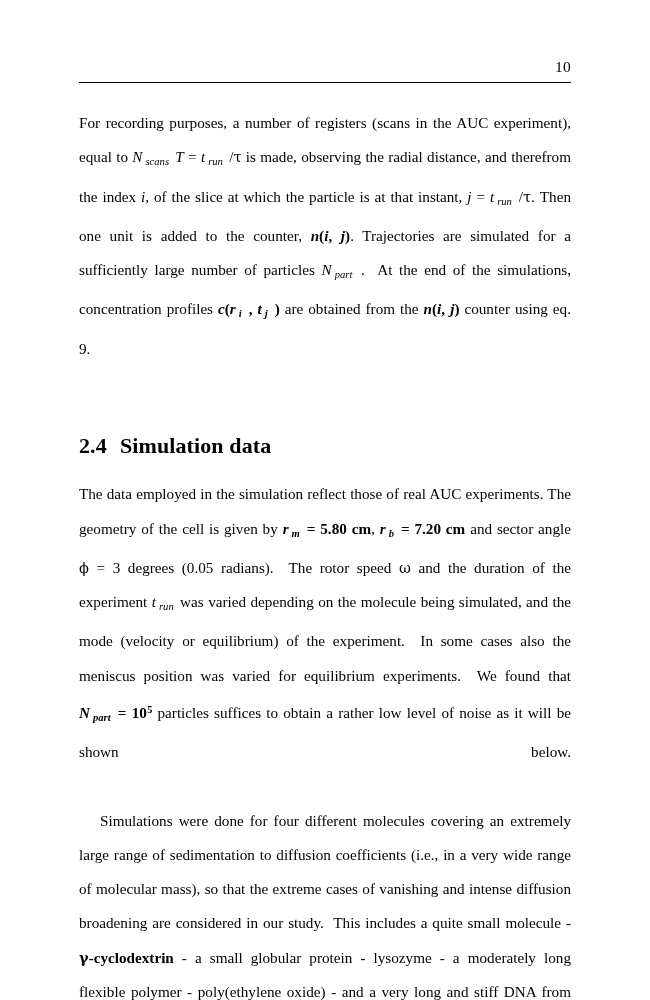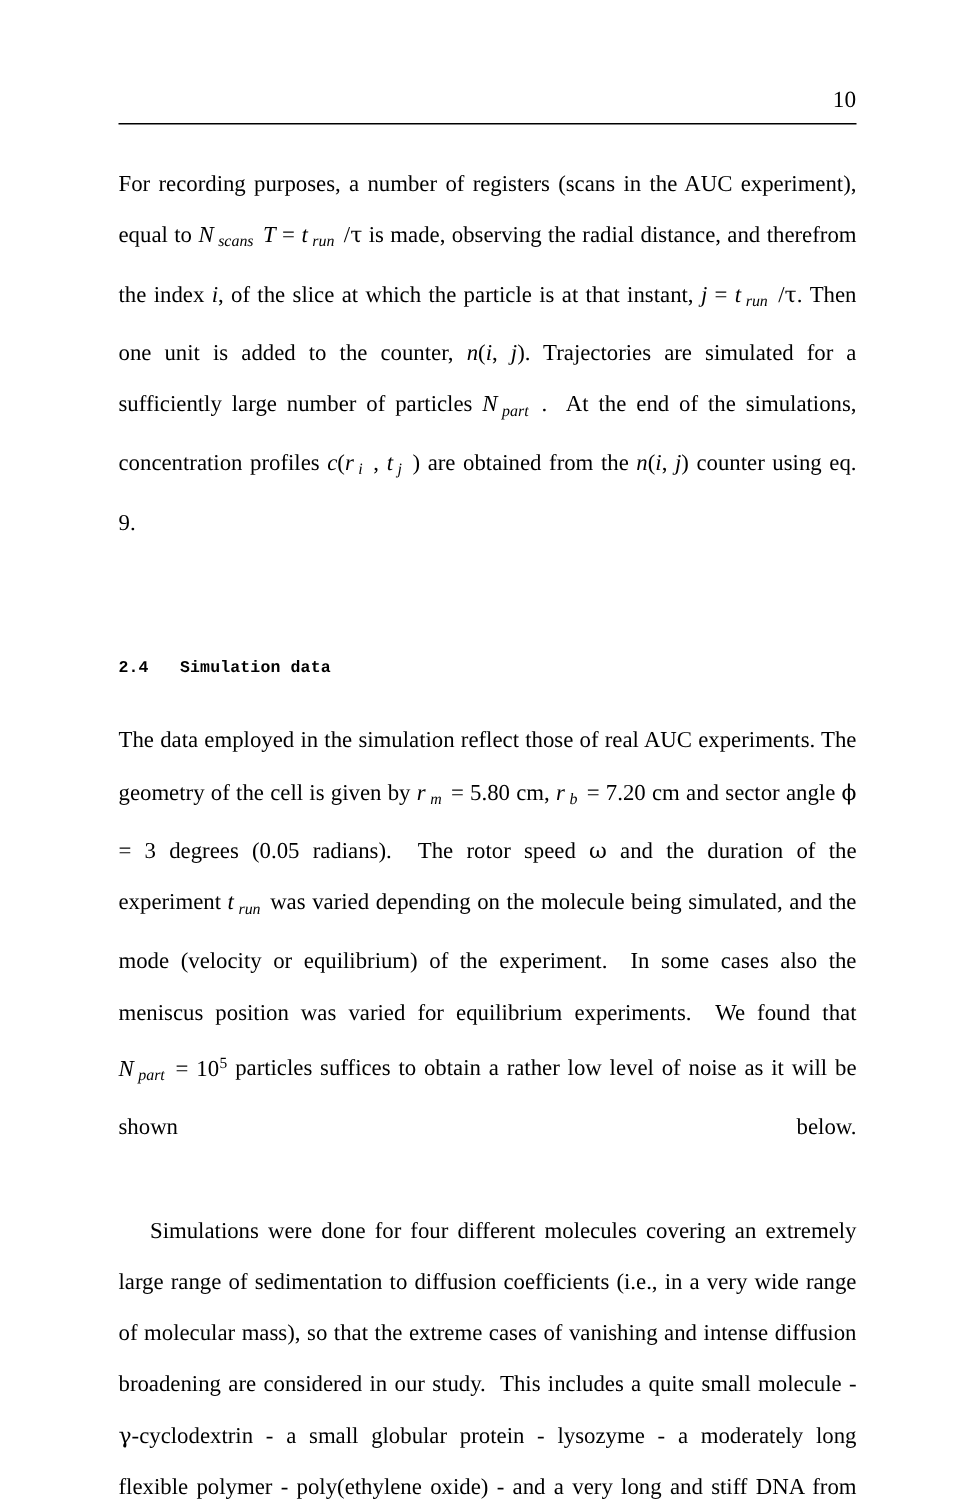--- a/index.html
+++ b/index.html
@@ -72,25 +72,24 @@
   }
   
   p.para::after {
     content: "";
     display: inline-block;
     width: 100%;
   }
 
   h2.section-heading {
     margin: 0;
-    font-size: 11px;
+    font-size: 22px;
     font-weight: bold;
     line-height: 22px;
     letter-spacing: 0.1px;
-    font-family: Liberation Mono, monospace;
   }
   .sec-num {
     display: inline-block;
     min-width: 41px;
   }
 
   .gap-before-heading { height: 35px; }
   .gap-after-heading  { height: 20px; }
 
   
@@ -109,21 +108,21 @@
   sup.msup {
     font-size: 0.68em;
     vertical-align: 0.46em;
     margin-left: 0.3px;
   }
   .greek {
     font-style: normal;
     font-family: "DejaVu Serif", "Liberation Serif", serif;
     font-size: 0.96em;
   }
-  .nb { white-space: nowrap; }
+  .nb { white-space: nowrap; font-weight: bold; }
 </style>
 </head>
 <body>
 
 <div class="page">
   <div class="content">
 
     <div class="page-header">
       <div class="folio">10</div>
       <div class="header-rule"></div>

